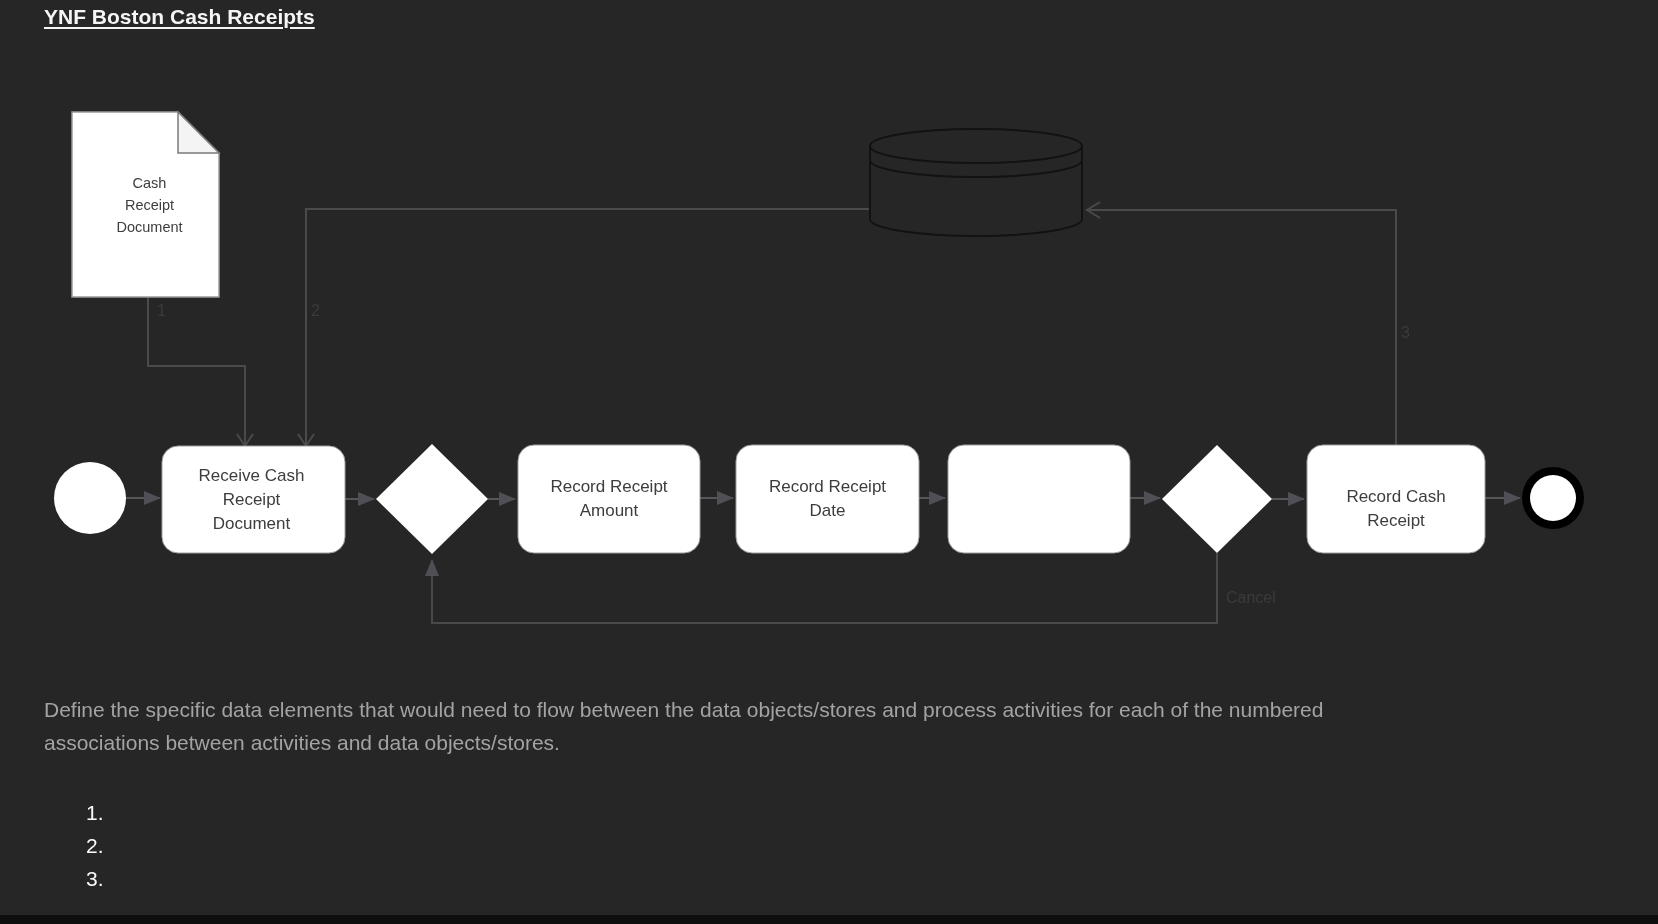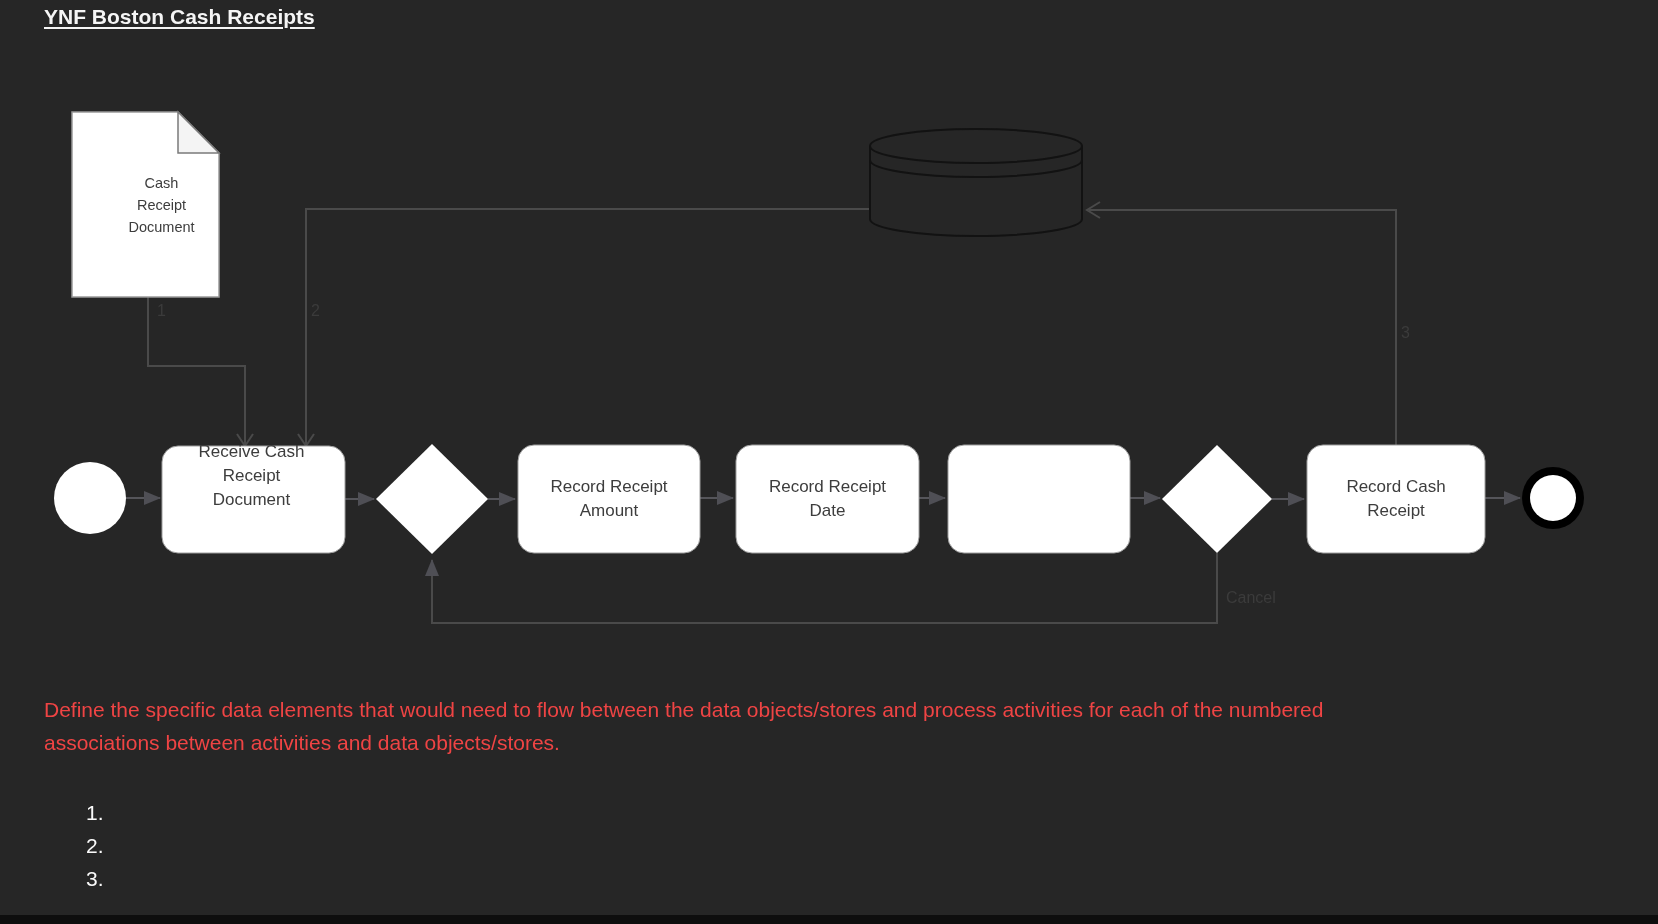--- a/index.html
+++ b/index.html
@@ -45,21 +45,21 @@
     font-size: 14.5px;
     line-height: 22px;
   }
   .prompt {
     position: absolute;
     left: 44px;
     top: 693px;
     width: 1580px;
     font-size: 21px;
     line-height: 33px;
-    color: #ef4444;
+    color: #a3a3a3;
     white-space: pre-line;
   }
   .answer-list {
     position: absolute;
     left: 86px;
     top: 796px;
     color: #fafafa;
     font-size: 21px;
   }
   .answer-item {
@@ -137,36 +137,36 @@
 
     <polygon points="432,444 488,499 432,554 376,499" fill="#ffffff"></polygon>
     <polygon points="1217,445 1272,499 1217,553 1162,499" fill="#ffffff"></polygon>
 
     <g>
       <circle cx="1553" cy="498" r="31" fill="#000000"></circle>
       <circle cx="1553" cy="498" r="23" fill="#ffffff"></circle>
     </g>
   </svg>
 
-  <div class="overlay-label doc-label" style="left:88px; top:112px; width:147px; height:185px;text-align:center;">Cash
+  <div class="overlay-label doc-label" style="left:76px; top:112px; width:147px; height:185px;text-align:center;">Cash
 Receipt
 Document</div>
 
-  <div class="overlay-label task-label" style="left:162px; top:422px; width:179px; height:107px;">Receive Cash
+  <div class="overlay-label task-label" style="left:162px; top:446px; width:179px; height:107px;">Receive Cash
 Receipt
 Document</div>
 
   <div class="overlay-label task-label" style="left:518px; top:445px; width:182px; height:108px;">Record Receipt
 Amount</div>
 
   <div class="overlay-label task-label" style="left:736px; top:445px; width:183px; height:108px;">Record Receipt
 Date</div>
 
 
-  <div class="overlay-label task-label" style="left:1307px; top:445px; width:178px; height:108px;">Record Cash
+  <div class="overlay-label task-label" style="left:1307px; top:455px; width:178px; height:108px;">Record Cash
 Receipt</div>
 
   <div class="prompt">Define the specific data elements that would need to flow between the data objects/stores and process activities for each of the numbered
 associations between activities and data objects/stores.</div>
 
   <div class="answer-list">
     <div class="answer-item">1.</div>
     <div class="answer-item">2.</div>
     <div class="answer-item">3.</div>
   </div>

